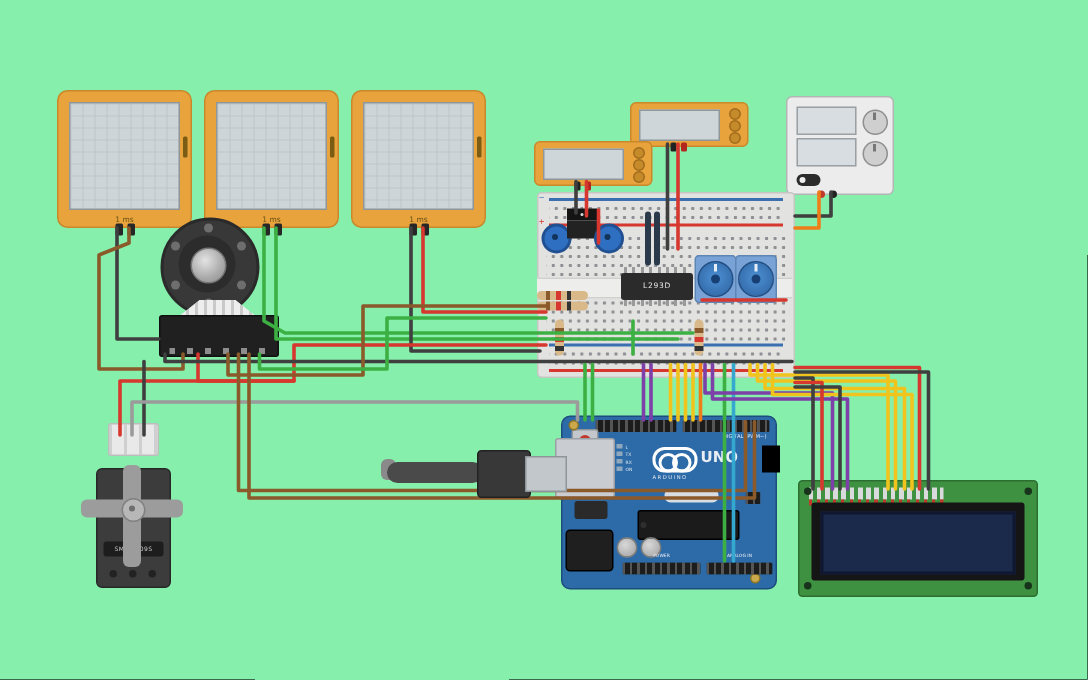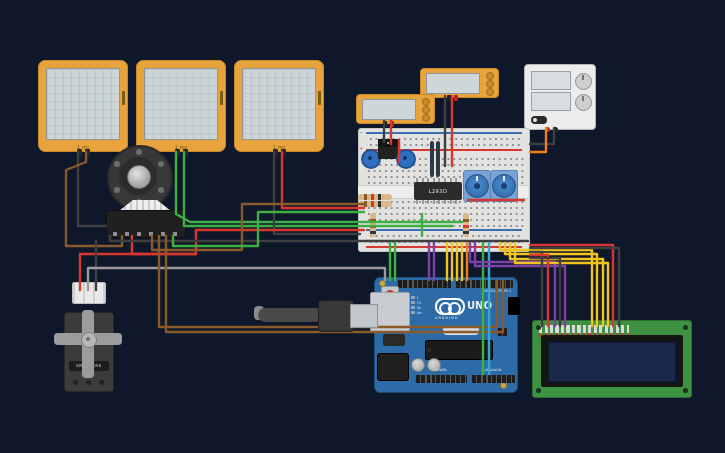--- a/index.html
+++ b/index.html
@@ -1,16 +1,16 @@
 <!DOCTYPE html>
 <html><head>
 <meta charset="utf-8">
 <style>
   html,body{margin:0;padding:0;background:#000;}
-  #canvas{position:relative;width:725px;height:453px;background:#0f172a;overflow:hidden;
+  #canvas{position:relative;width:725px;height:453px;background:#86efac;overflow:hidden;
           font-family:"DejaVu Sans",sans-serif;}
   .abs{position:absolute;}
   
   .osc{width:88px;height:90px;background:#e8a33d;border:1px solid #c9882a;border-radius:7px;}
   .osc .scr{position:absolute;left:7px;top:7px;width:72px;height:70px;background:#cdd5d8;
             border:1px solid #8f979b;
             background-image:linear-gradient(#bcc5c9 1px,transparent 1px),
                              linear-gradient(90deg,#bcc5c9 1px,transparent 1px);
             background-size:8px 8px;}
   .osc .sidetag{position:absolute;right:2px;top:30px;width:3px;height:14px;background:#7a5c12;border-radius:1px;}

